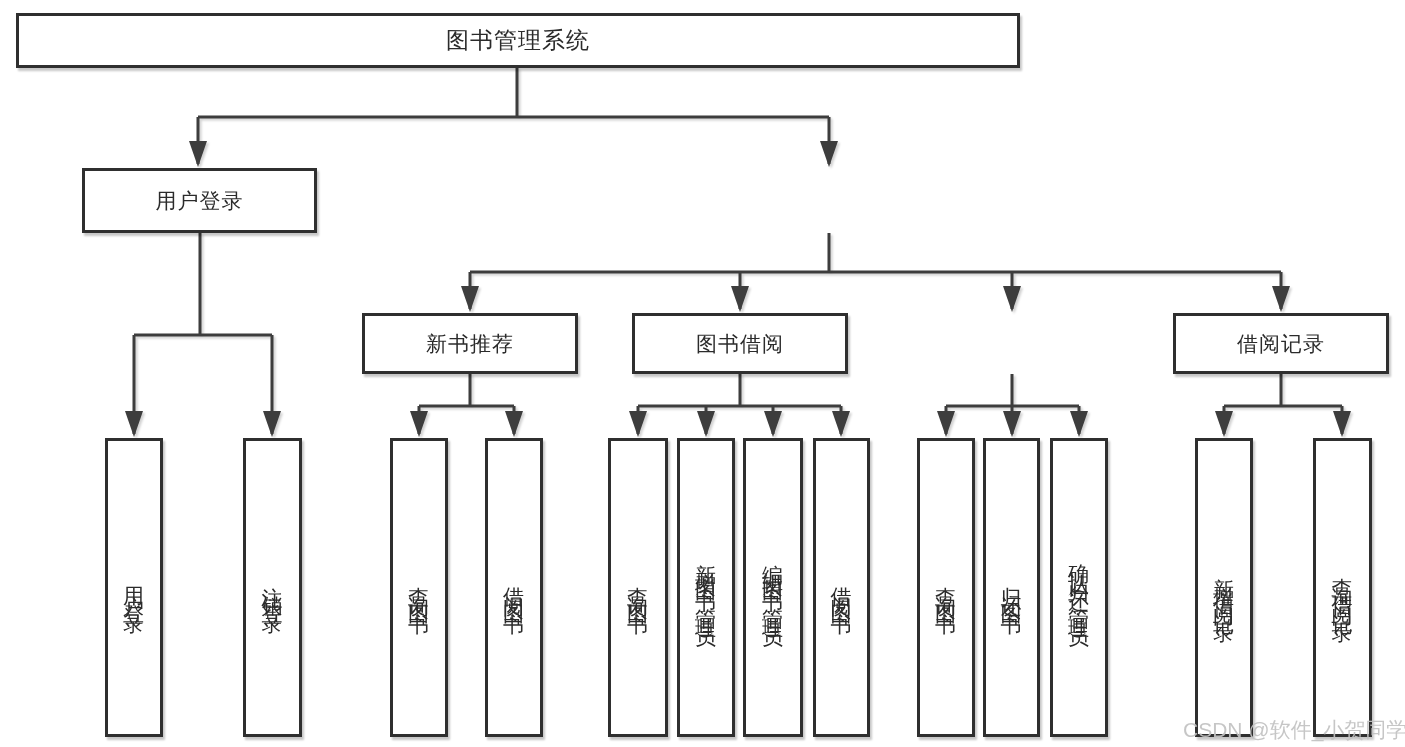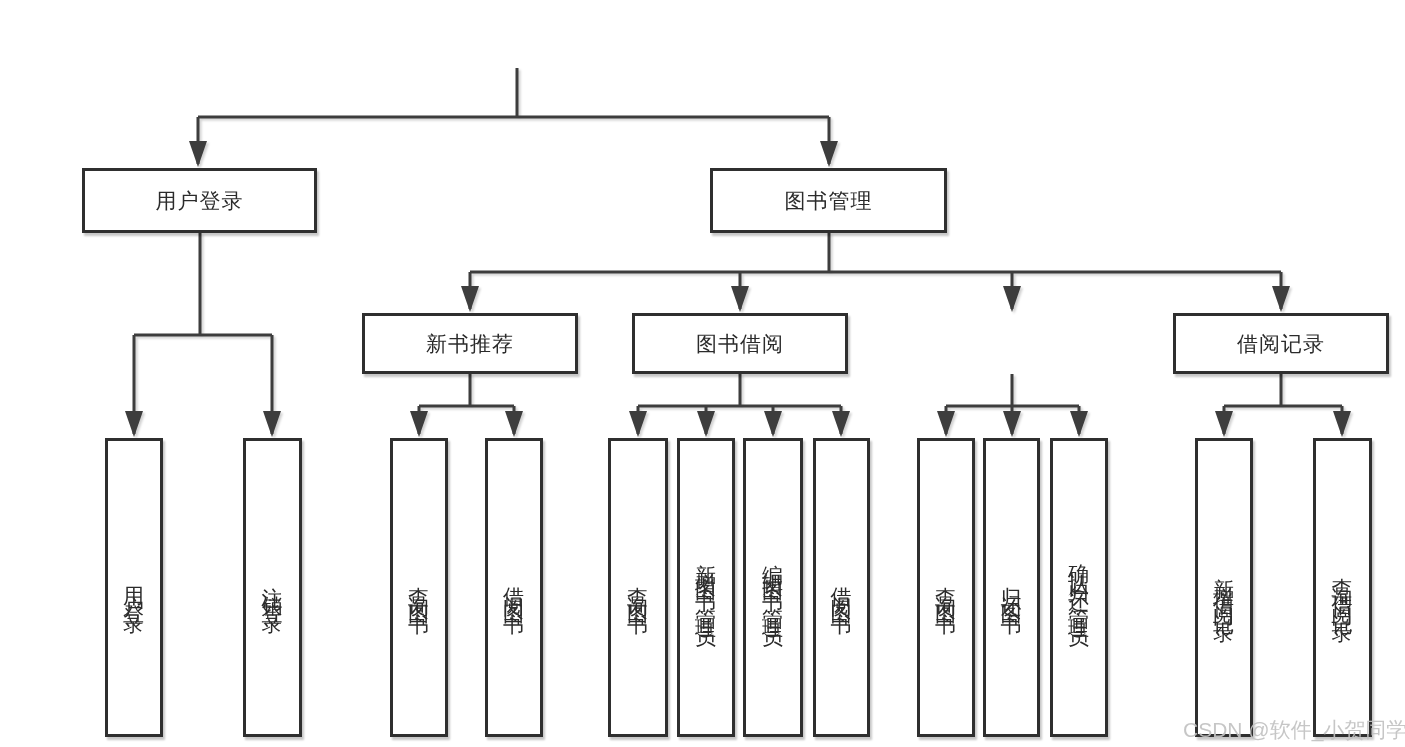--- a/index.html
+++ b/index.html
@@ -86,23 +86,23 @@
       <polygon points="764,411 782,411 773,437"></polygon>
       <polygon points="832,411 850,411 841,437"></polygon>
       <polygon points="937,411 955,411 946,437"></polygon>
       <polygon points="1003,411 1021,411 1012,437"></polygon>
       <polygon points="1070,411 1088,411 1079,437"></polygon>
       <polygon points="1215,411 1233,411 1224,437"></polygon>
       <polygon points="1333,411 1351,411 1342,437"></polygon>
     </g>
   </svg>
 
+  <div class="node root-node" style="left:16px; top:13px; width:1004px; height:55px;">图书管理系统</div>
 
   <div class="node" style="left:82px; top:168px; width:235px; height:65px;">用户登录</div>
-  <div class="node" style="left:710px; top:168px; width:237px; height:65px;">图书管理</div>
 
   <div class="node" style="left:632px; top:313px; width:216px; height:61px;">图书借阅</div>
   <div class="node" style="left:362px; top:313px; width:216px; height:61px;">新书推荐</div>
   <div class="node" style="left:1173px; top:313px; width:216px; height:61px;">借阅记录</div>
 
   <div class="node v" style="left:105px; top:438px; width:58px; height:299px;">用户登录</div>
   <div class="node v" style="left:243px; top:438px; width:59px; height:299px;">注销登录</div>
 
   <div class="node v" style="left:390px; top:438px; width:58px; height:299px;">查询图书</div>
   <div class="node v" style="left:485px; top:438px; width:58px; height:299px;">借阅图书</div>

